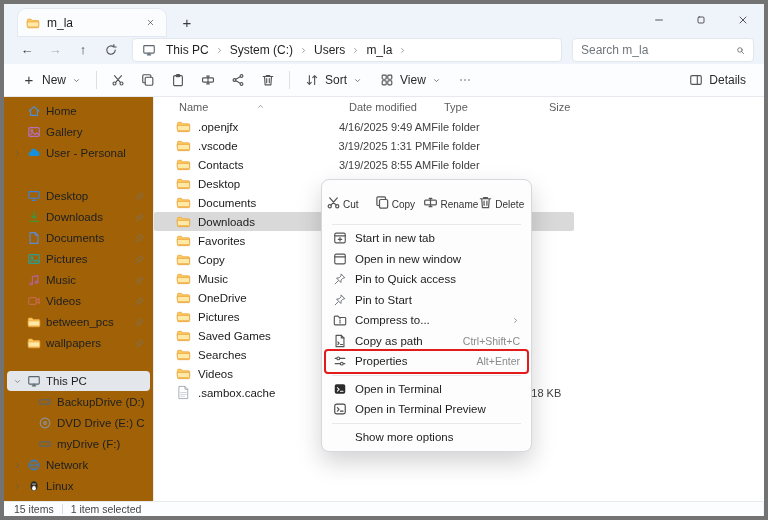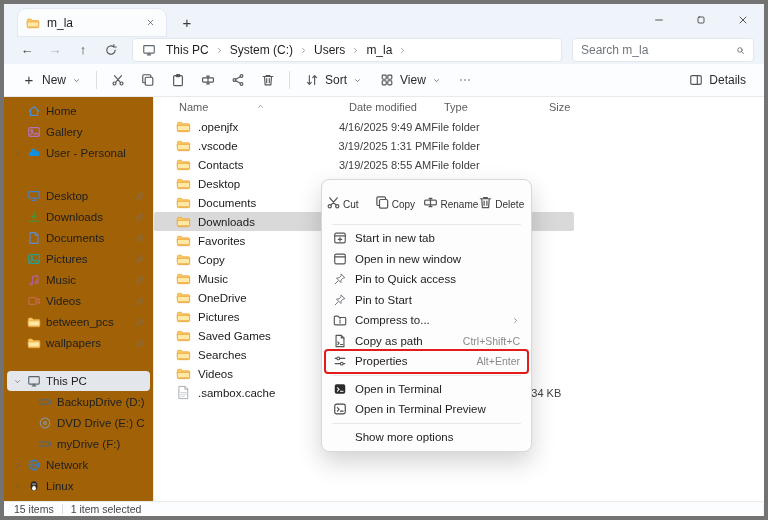--- a/index.html
+++ b/index.html
@@ -788,21 +788,21 @@
               <svg viewBox="0 0 16 16">
                 <path style="fill:#fff;stroke:#9aa0a6;stroke-width:.9" d="M3.5 1.5h6l3 3v10h-9Z"></path>
                 <path style="stroke:#9aa0a6;stroke-width:.9" d="M9.5 1.5v3h3"></path>
                 <path style="stroke:#c8cdd2;stroke-width:.9" d="M5 8h6M5 10h6M5 12h4"></path>
               </svg>
             </span>
             <span>.sambox.cache</span>
           </span>
           <span class="fdate"></span>
           <span class="ftype"></span>
-          <span class="fsize">34 KB</span>
+          <span class="fsize">18 KB</span>
         </div>
       </div>
   </div>
 
   <div class="ctx">
     <div class="ctx-quick">
         <div class="ctx-q">
           <span class="ic">
             <svg viewBox="0 0 16 16">
               <circle cx="4" cy="12" r="1.7"></circle>

